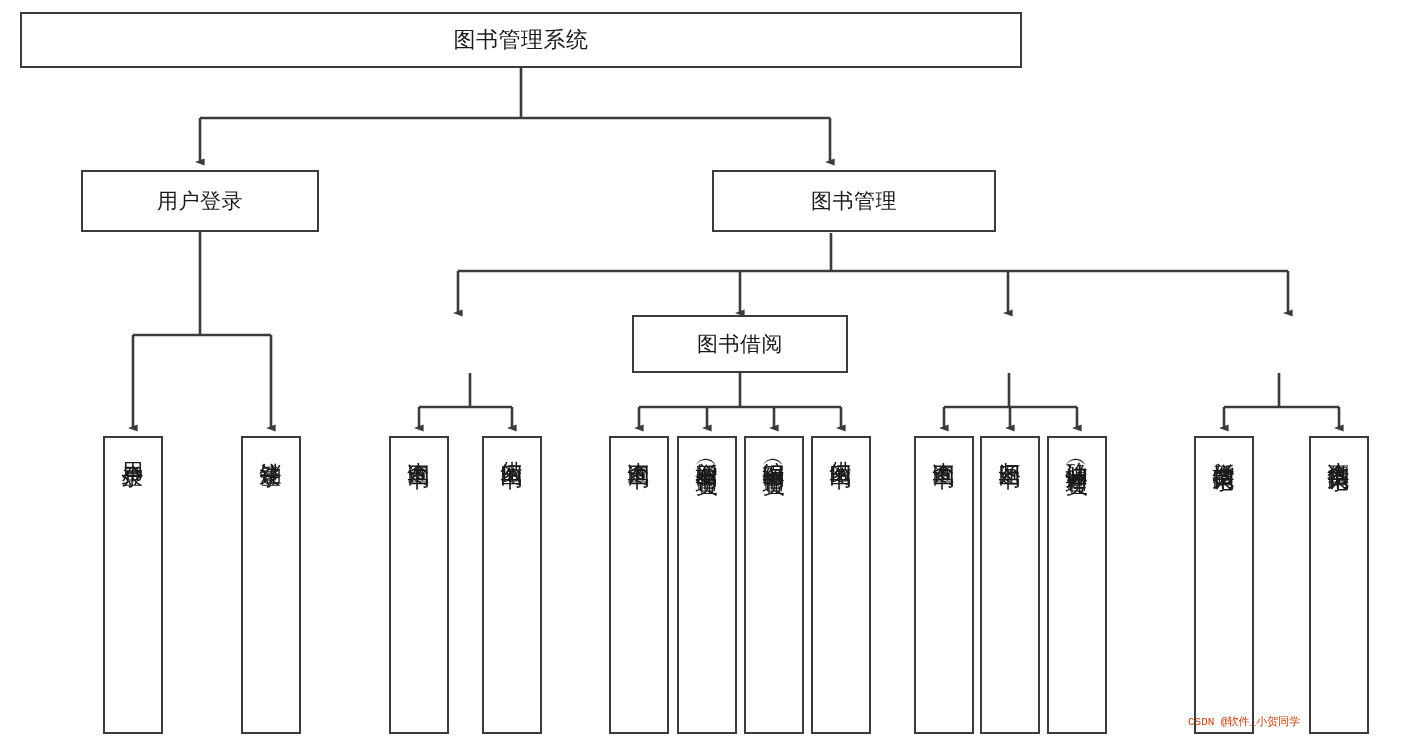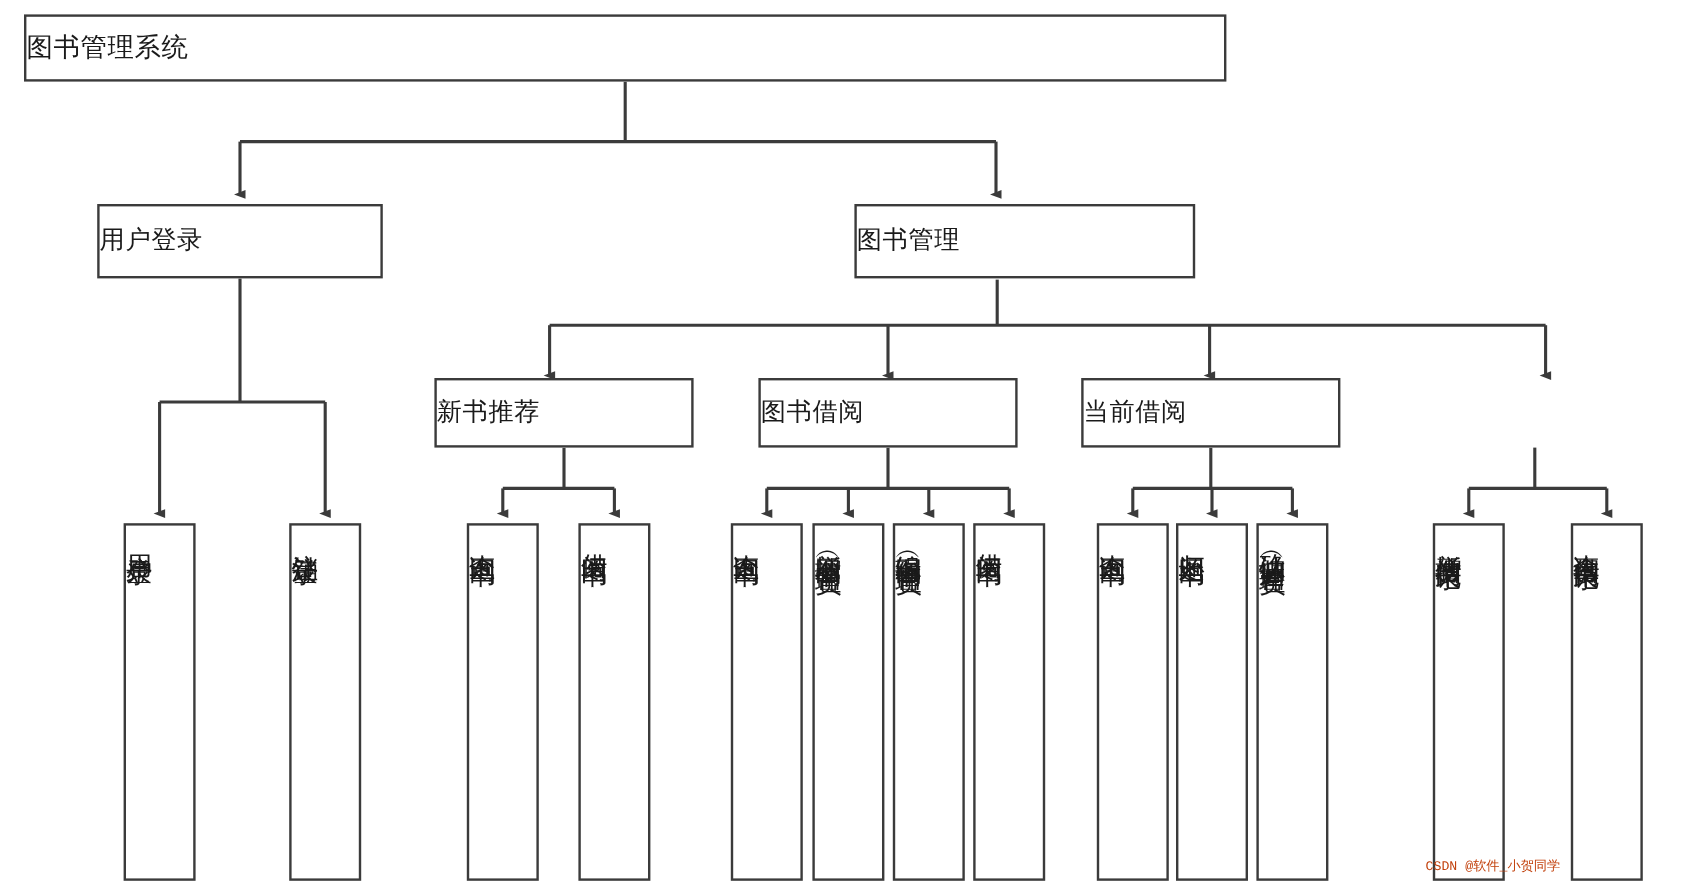--- a/index.html
+++ b/index.html
@@ -25,21 +25,21 @@
     height: 747px;
     pointer-events: none;
   }
   .node {
     position: absolute;
     box-sizing: border-box;
     border: 2.5px solid #3b3b3b;
     background: #ffffff;
     display: flex;
     align-items: center;
-    justify-content: flex-start;
+    justify-content: center;
     color: #1a1a1a;
     z-index: 2;
   }
   .node-label {
     display: block;
     text-align: center;
     line-height: 1.18;
     letter-spacing: 0.5px;
   }
   
@@ -133,28 +133,22 @@
     <span class="node-label">图书管理系统</span>
   </div>
 
   <div class="node h" style="left:81px; top:170px; width:238px; height:62px;">
     <span class="node-label">用户登录</span>
   </div>
   <div class="node h" style="left:712px; top:170px; width:284px; height:62px;">
     <span class="node-label">图书管理</span>
   </div>
 
-  <div class="node h" style="left:362px; top:315px; width:216px; height:58px;">
-    <span class="node-label">新书推荐</span>
-  </div>
   <div class="node h" style="left:632px; top:315px; width:216px; height:58px;">
     <span class="node-label">图书借阅</span>
-  </div>
-  <div class="node h" style="left:901px; top:315px; width:216px; height:58px;">
-    <span class="node-label">当前借阅</span>
   </div>
 
   <div class="node v" style="left:103px; top:436px; width:60px; height:298px;">
     <span class="node-label">用户登录</span>
   </div>
   <div class="node v" style="left:241px; top:436px; width:60px; height:298px;">
     <span class="node-label">注销登录</span>
   </div>
 
   <div class="node v" style="left:389px; top:436px; width:60px; height:298px;">

